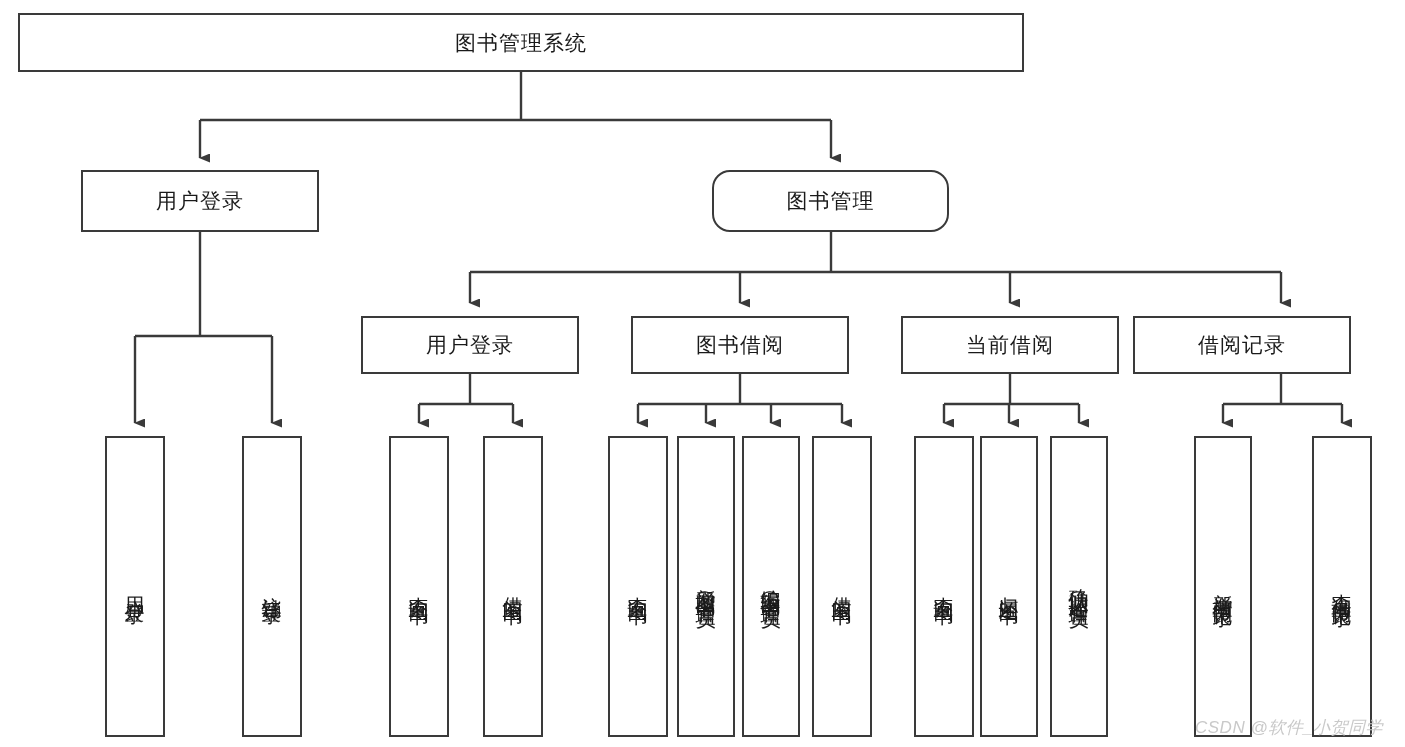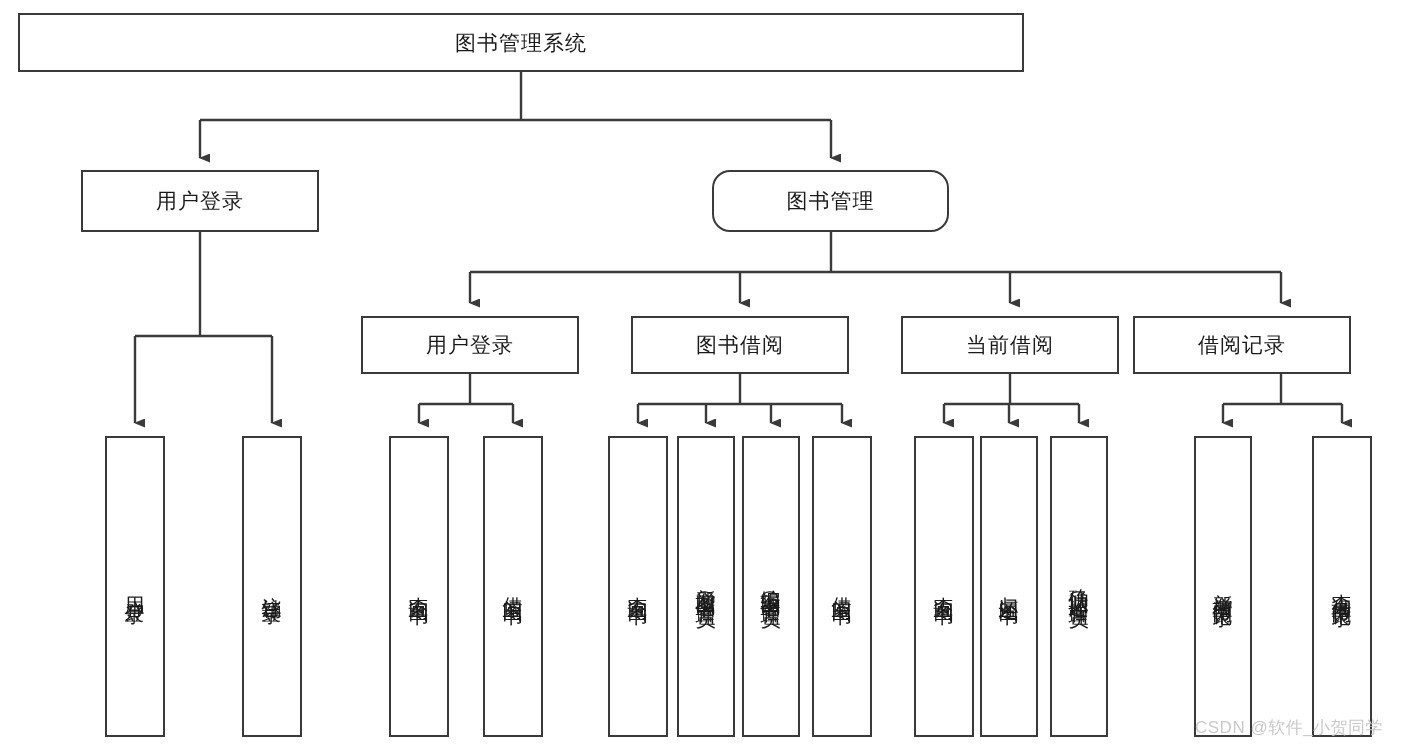--- a/index.html
+++ b/index.html
@@ -179,15 +179,15 @@
     <span class="vtext">确认归还（管理员）</span>
   </div>
 
   <div class="node vbox" style="left:1194px; top:436px; width:58px; height:301px;">
     <span class="vtext">新增借阅记录</span>
   </div>
   <div class="node vbox" style="left:1312px; top:436px; width:60px; height:301px;">
     <span class="vtext">查询借阅记录</span>
   </div>
 
-  <div class="watermark" style="left:1195px; top:716px;">CSDN @软件_小贺同学</div>
+  <div class="watermark" style="left:1195px; top:716px;font-style:italic;">CSDN @软件_小贺同学</div>
 
 </div>
 
 </body></html>

